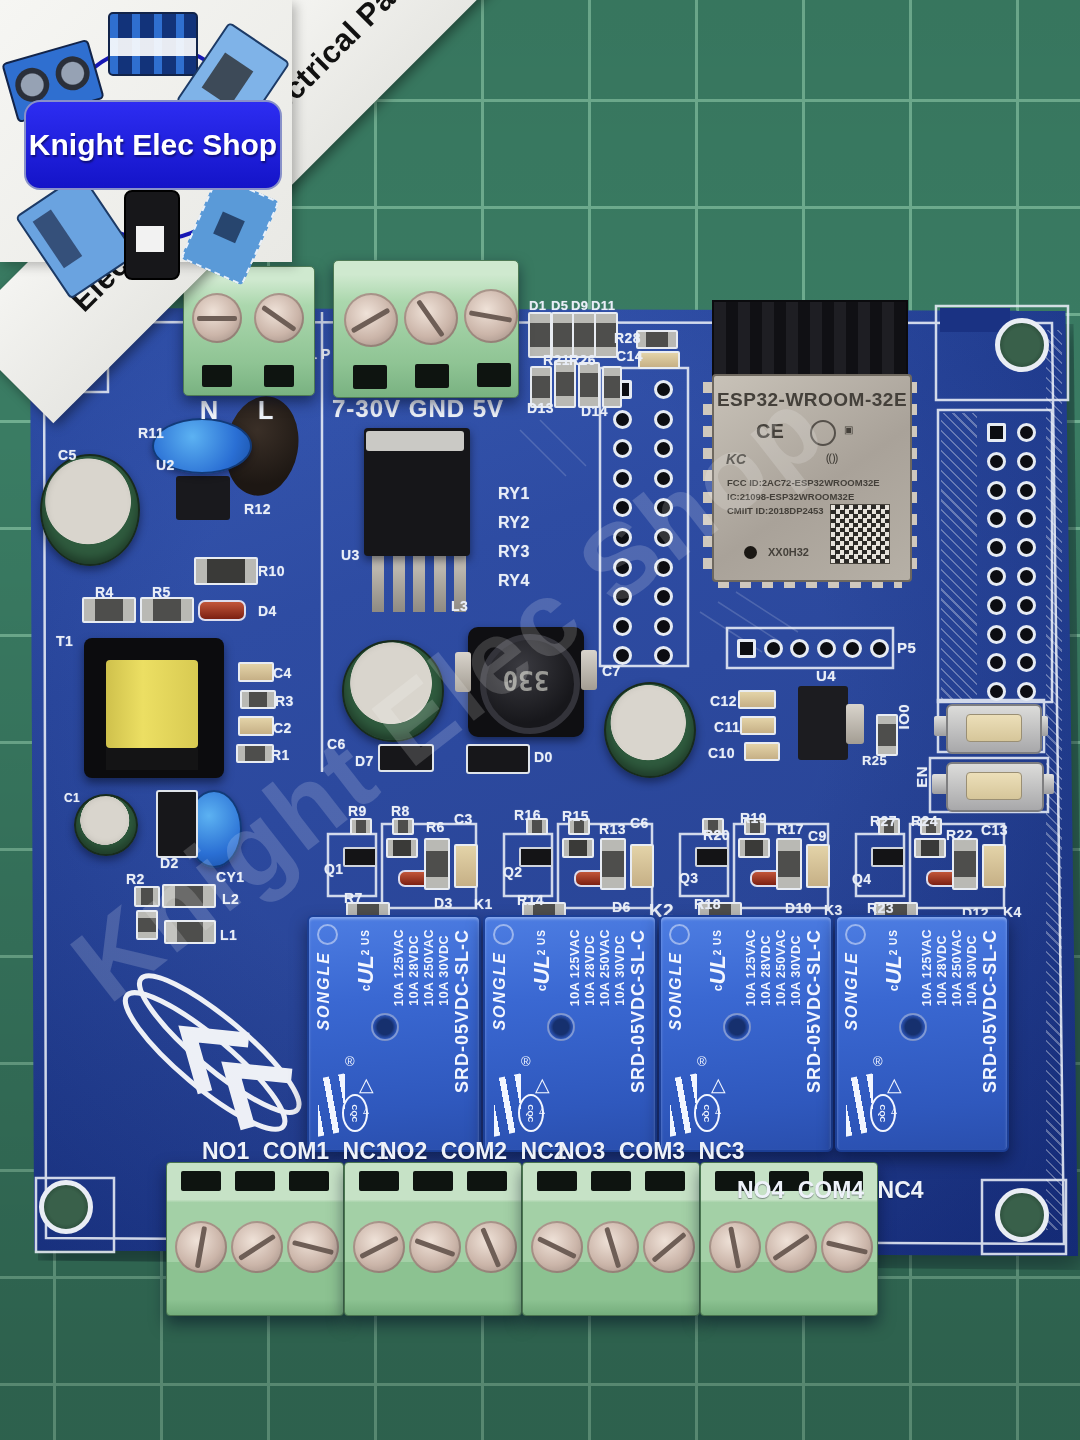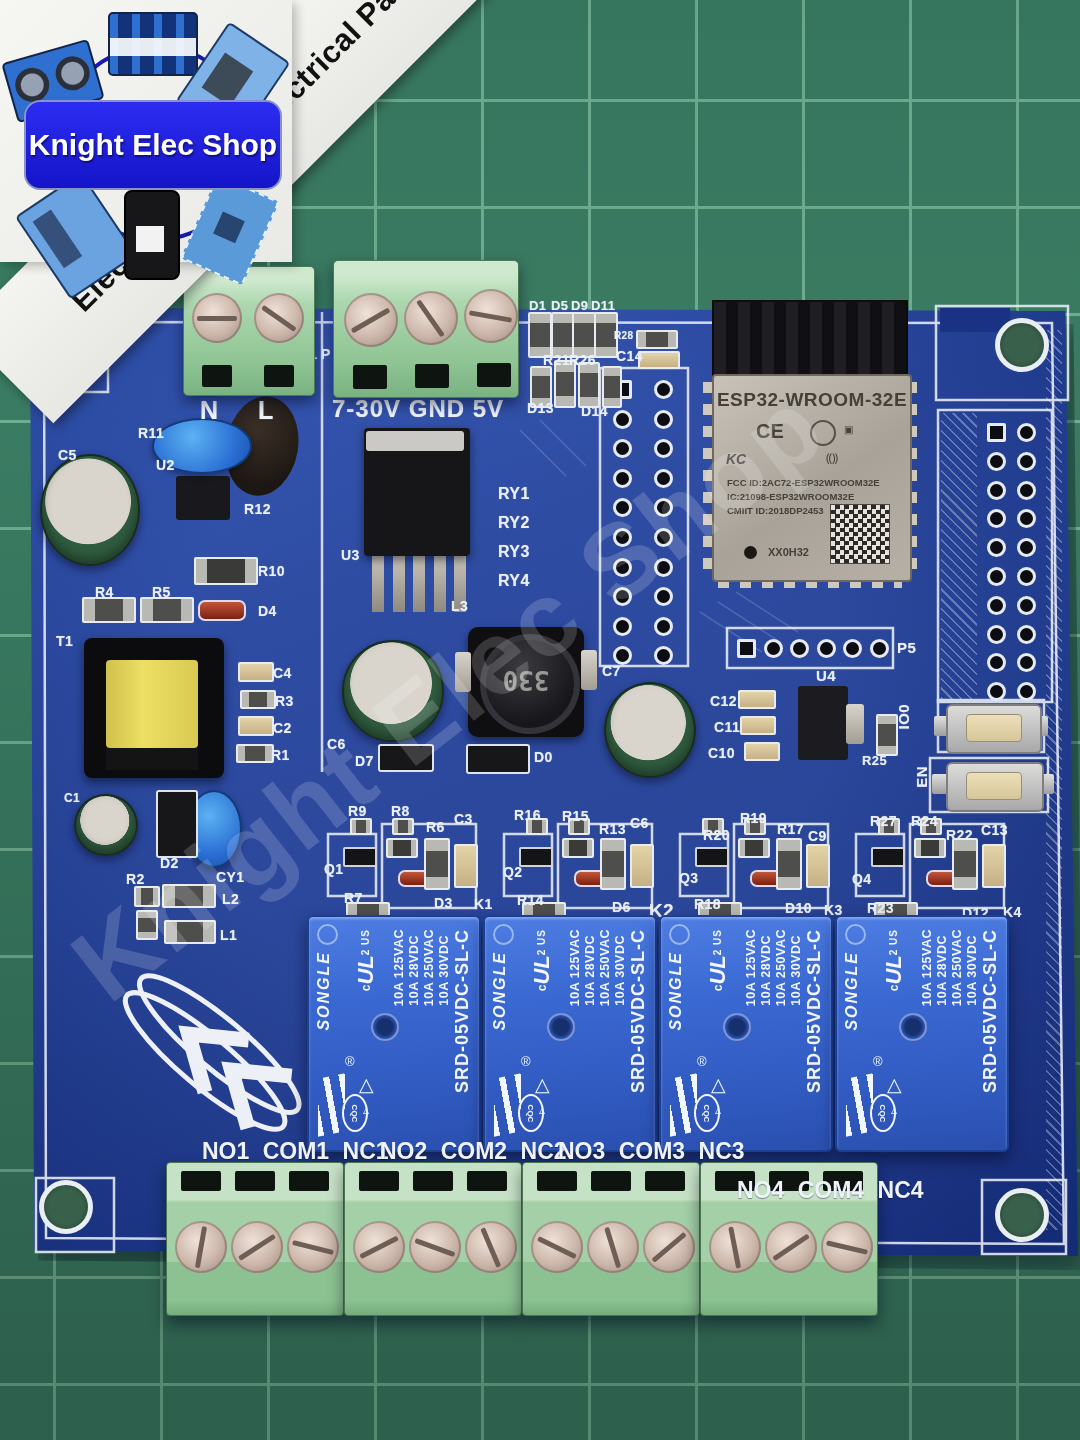--- a/index.html
+++ b/index.html
@@ -309,21 +309,21 @@
     <div class="icon ic-usb"></div>
     <div class="icon ic-brd3"></div>
     <div class="ov-pill">
       <span>Knight Elec Shop</span>
     </div>
   </div>
 <span class="sl" style="left: 529px; top: 299px; font-size: 13px;">D1</span>
     <span class="sl" style="left: 551px; top: 299px; font-size: 13px;">D5</span>
     <span class="sl" style="left: 571px; top: 299px; font-size: 13px;">D9</span>
     <span class="sl" style="left: 591px; top: 299px; font-size: 13px;">D11</span>
-    <span class="sl" style="left: 614px; top: 331px; font-size: 10px;">R28</span>
+    <span class="sl" style="left: 614px; top: 331px; font-size: 14px;">R28</span>
     <span class="sl" style="left: 616px; top: 349px; font-size: 14px;">C14</span>
     <span class="sl" style="left: 543px; top: 353px; font-size: 14px;">R21</span>
     <span class="sl" style="left: 569px; top: 353px; font-size: 14px;">R26</span>
     <span class="sl" style="left: 527px; top: 401px; font-size: 14px;">D13</span>
     <span class="sl" style="left: 581px; top: 404px; font-size: 14px;">D14</span>
     <span class="sl" style="left: 341px; top: 548px; font-size: 14px;">U3</span>
     <span class="sl" style="left: 451px; top: 599px; font-size: 14px;">L3</span>
     <span class="sl" style="left: 327px; top: 737px; font-size: 14px;">C6</span>
     <span class="sl" style="left: 355px; top: 754px; font-size: 14px;">D7</span>
     <span class="sl" style="left: 534px; top: 750px; font-size: 14px;">D0</span>

